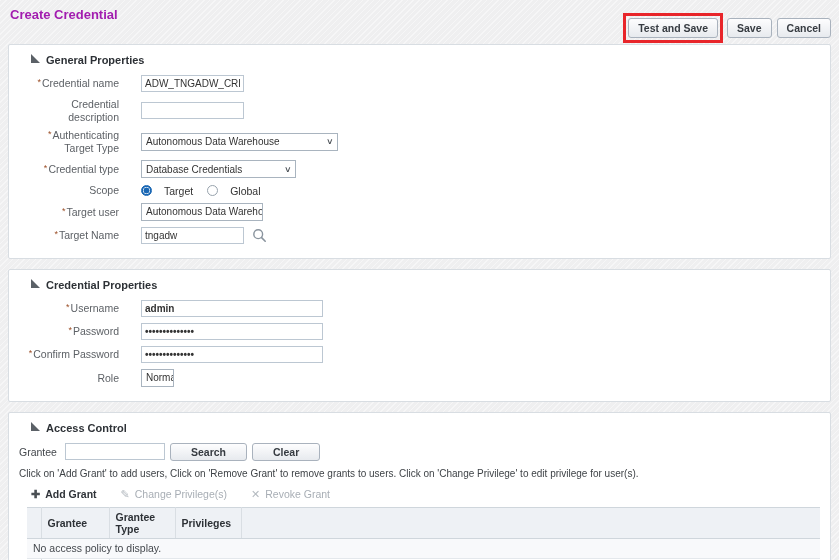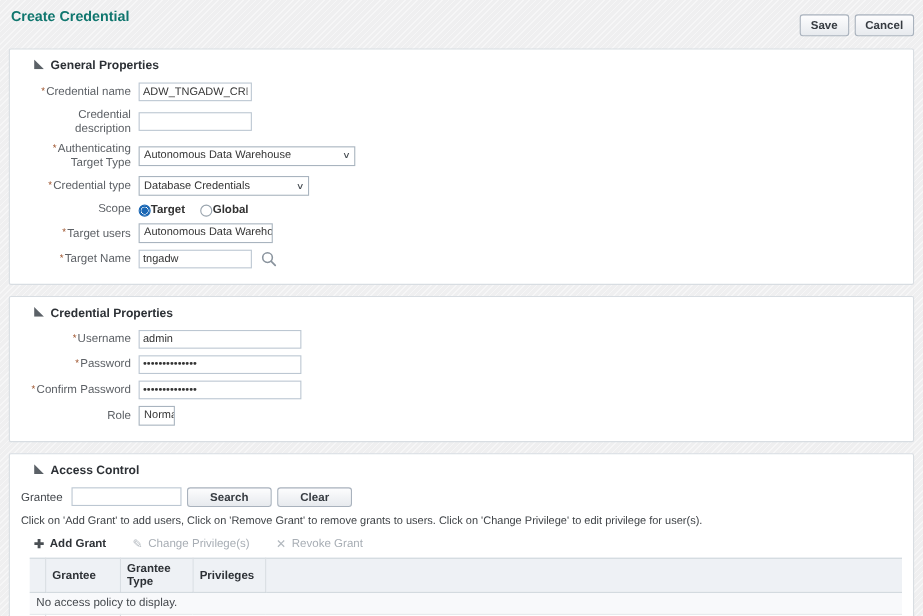--- a/index.html
+++ b/index.html
@@ -6,53 +6,53 @@
   html,body { margin:0; padding:0; }
   body {
     width:839px; height:560px; overflow:hidden;
     background:#efeff0;
     background-image: repeating-linear-gradient(135deg, rgba(255,255,255,.45) 0 1px, rgba(0,0,0,0) 1px 4px);
     font-family:"Liberation Sans", sans-serif;
     font-size:10.5px; color:#333;
   }
   
   .header { position:relative; height:44px; }
-  .page-title { position:absolute; left:10px; top:7px; font-size:13px; font-weight:bold; color:#0f766e; }
+  .page-title { position:absolute; left:10px; top:7px; font-size:13px; font-weight:bold; color:#a21caf; }
   .actions { position:absolute; right:8px; top:13px; display:flex; align-items:center; }
   .annotation { border:3px solid #e8252a; padding:2px; margin-right:4px; }
   .btn {
     background:linear-gradient(#fdfdfe,#e7eaee);
     border:1px solid #a9b2bd; border-radius:3px;
     font-family:inherit; font-size:10.5px; font-weight:bold; color:#363b41;
     padding:3px 9px; cursor:default; white-space:nowrap;
   }
   .btn + .btn { margin-left:5px; }
   
   .panel { background:#fff; border:1px solid #d8dde2; border-radius:2px; margin:0 8px 10px; padding:6px 10px 8px; }
   .sec-head { display:flex; align-items:flex-start; font-weight:bold; font-size:11px; color:#2d3136; margin:3px 12px 9px; }
   .tri { margin-right:6px; display:inline-block; line-height:0; }
   
   .frow { display:flex; align-items:center; margin-bottom:6px; }
-  .flabel { width:100px; flex:0 0 100px; text-align:right; margin-right:7px; color:#5d6166; line-height:1.2; }
+  .flabel { width:100px; flex:0 0 100px; text-align:right; margin-right:22px; color:#5d6166; line-height:1.2; }
   .req { color:#9b4e26; font-size:9px; vertical-align:top; margin-right:1px; }
   input.txt {
     height:17px; border:1px solid #bcc7d2; background:#fff;
     font-family:"Liberation Sans", sans-serif; font-size:10px; color:#333; padding:0 3px;
   }
-  .w-name { width:103px; } .w-user { width:148px; } .w-grantee { width:100px; }
+  .w-name { width:103px; } .w-user { width:182px;font-weight:bold; } .w-grantee { width:100px; }
   .select {
     height:18px; border:1px solid #a9b4bf; background:#fff;
     display:inline-flex; align-items:center; justify-content:space-between;
     padding:0 4px; font-size:10px; color:#333; white-space:nowrap; overflow:hidden;
   }
   .w-sel-lg { width:197px; } .w-sel-md { width:155px; } .w-sel-sm { width:122px; } .w-sel-xs { width:33px; }
   .chev { font-size:8px; color:#454b51; margin-left:5px; transform:scaleX(1.3); }
   
   .radio-group { display:flex; align-items:center; gap:14px; }
-  .radio-opt { display:flex; align-items:flex-end; gap:0;font-weight:bold; }
+  .radio-opt { display:flex; align-items:flex-start; gap:12px; }
   .radio { width:11px; height:11px; border-radius:50%; }
   .radio.on  { border:1px solid #1a67b4; background:radial-gradient(circle, #1a67b4 0 42%, #fff 52%, #1a67b4 60%); }
   .radio.off { border:1px solid #98a3ad; background:#fff; }
   .mag { margin-left:8px; line-height:0; }
   
   .grantee-row { display:flex; align-items:center; margin:2px 0 7px; }
   .grantee-row .glabel { margin-right:8px; color:#44484d; }
   .btn-sm { padding:2px 20px; margin-left:5px; }
   .instruction { font-size:10px; color:#3f4347; margin:0 0 5px; }
   .tbl-wrap { margin-left:8px; }
@@ -73,20 +73,23 @@
   td.msg { background:#f8f9fb; padding:3px 6px 4px; color:#45494e; border-bottom:1px solid #e4e8ec; font-size:10.5px; }
   tr.footer td { height:15px; border-bottom:1px solid #d4dae0; }
   tr.footer td.cellA, tr.footer td.cellB { border-right:1px solid #d9dee3; }
 </style>
 </head>
 <body>
 
 <div class="header">
   <div class="page-title">Create Credential</div>
   <div class="actions">
+    <span class="annotation">
+      <button class="btn">Test and Save</button>
+    </span>
     <button class="btn">Save</button>
     <button class="btn">Cancel</button>
   </div>
 </div>
 
 <div class="panel">
   <div class="sec-head">
     <span class="tri">
       <svg width="9" height="9">
           <polygon points="0,0 9,9 0,9" fill="#5b6167"></polygon>
@@ -129,21 +132,21 @@
         <span>Target</span>
       </span>
       <span class="radio-opt">
         <span class="radio off"></span>
         <span>Global</span>
       </span>
     </div>
   </div>
 
   <div class="frow">
-    <label class="flabel"><span class="req">*</span><span>Target users</span></label>
+    <label class="flabel"><span class="req">*</span><span>Target user</span></label>
     <div class="select w-sel-sm">
       <span>Autonomous Data Warehouse</span>
 
     </div>
   </div>
 
   <div class="frow">
     <label class="flabel"><span class="req">*</span><span>Target Name</span></label>
     <input class="txt w-name" value="tngadw" style="">
     <span class="mag">

